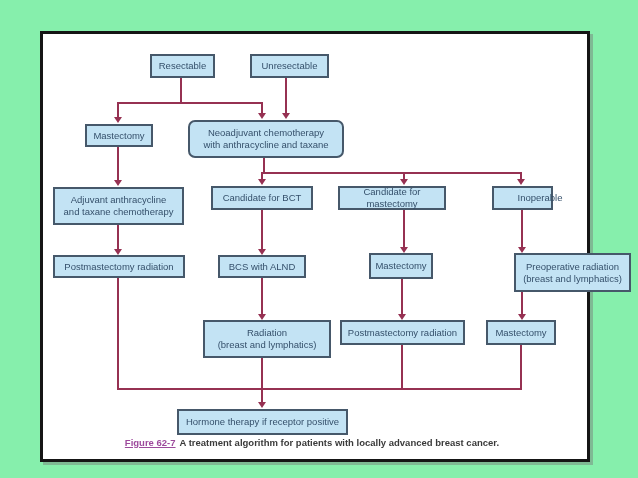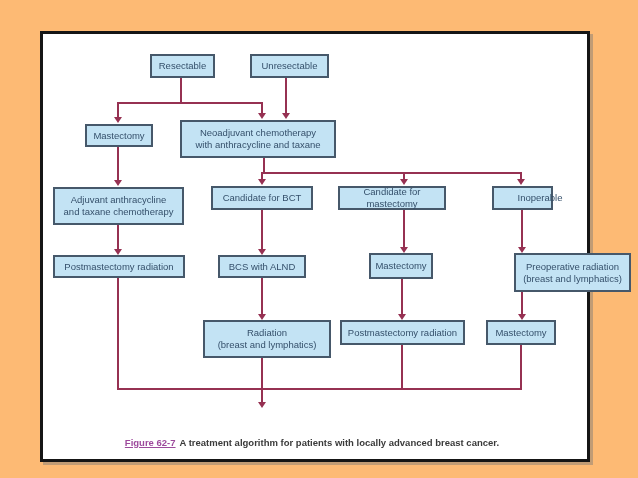--- a/index.html
+++ b/index.html
@@ -12,21 +12,21 @@
     --panel-border: #151515;
   }
   html, body {
     margin: 0; padding: 0;
     background: #ffffff;
     font-family: "Liberation Sans", sans-serif;
   }
   .page {
     position: relative;
     width: 638px; height: 478px;
-    background: #fdba74;
+    background: #86efac;
     overflow: hidden;
   }
   .panel {
     position: absolute;
     left: 40px; top: 31px;
     width: 544px; height: 425px;
     background: #ffffff;
     border: 3px solid var(--panel-border);
     box-shadow: 3px 3px 0 rgba(120,120,120,0.45);
   }
@@ -74,40 +74,41 @@
 </head>
 <body>
 
 <div class="page">
   <div class="panel">
 
     <div class="node" style="left:107px; top:20px;  width:65px;  height:24px;">Resectable</div>
     <div class="node" style="left:207px; top:20px;  width:79px;  height:24px;">Unresectable</div>
 
     <div class="node" style="left:42px;  top:90px;  width:68px;  height:23px;">Mastectomy</div>
-    <div class="node" style="left:137px; top:86px;  width:156px; height:38px;">Neoadjuvant chemotherapy
+    <div class="node" style="left:145px; top:86px;  width:156px; height:38px;border-radius:7px;">Neoadjuvant chemotherapy
 with anthracycline and taxane</div>
 
     <div class="node" style="left:10px;  top:153px; width:131px; height:38px;">Adjuvant anthracycline
 and taxane chemotherapy</div>
     <div class="node" style="left:168px; top:152px; width:102px; height:24px;">Candidate for BCT</div>
     <div class="node" style="left:295px; top:152px; width:108px; height:24px;">Candidate for mastectomy</div>
     <div class="node" style="left:449px; top:152px; width:61px;  height:24px;padding-left:37px;">Inoperable</div>
 
     <div class="node" style="left:10px;  top:221px; width:132px; height:23px;">Postmastectomy radiation</div>
     <div class="node" style="left:175px; top:221px; width:88px;  height:23px;">BCS with ALND</div>
     <div class="node" style="left:326px; top:219px; width:64px;  height:26px;">Mastectomy</div>
     <div class="node" style="left:431px; top:219px; width:117px; height:39px;margin-left:40px;">Preoperative radiation
 (breast and lymphatics)</div>
 
     <div class="node" style="left:160px; top:286px; width:128px; height:38px;">Radiation
 (breast and lymphatics)</div>
     <div class="node" style="left:297px; top:286px; width:125px; height:25px;">Postmastectomy radiation</div>
     <div class="node" style="left:443px; top:286px; width:70px;  height:25px;">Mastectomy</div>
 
+    <div class="node" style="left:134px; top:375px; width:171px; height:26px;">Hormone therapy if receptor positive</div>
 
     <div class="line" style="left:137px; top:44px;  width:2px;   height:25px;"></div>
     <div class="line" style="left:74px;  top:68px;  width:146px; height:2px;"></div>
     <div class="line" style="left:74px;  top:68px;  width:2px;   height:16px;"></div>
     <div class="arrow-down" style="left:71px;  top:83px;"></div>
     <div class="line" style="left:218px; top:68px;  width:2px;   height:12px;"></div>
     <div class="arrow-down" style="left:215px; top:79px;"></div>
     <div class="line" style="left:242px; top:44px;  width:2px;   height:36px;"></div>
     <div class="arrow-down" style="left:239px; top:79px;"></div>
 

